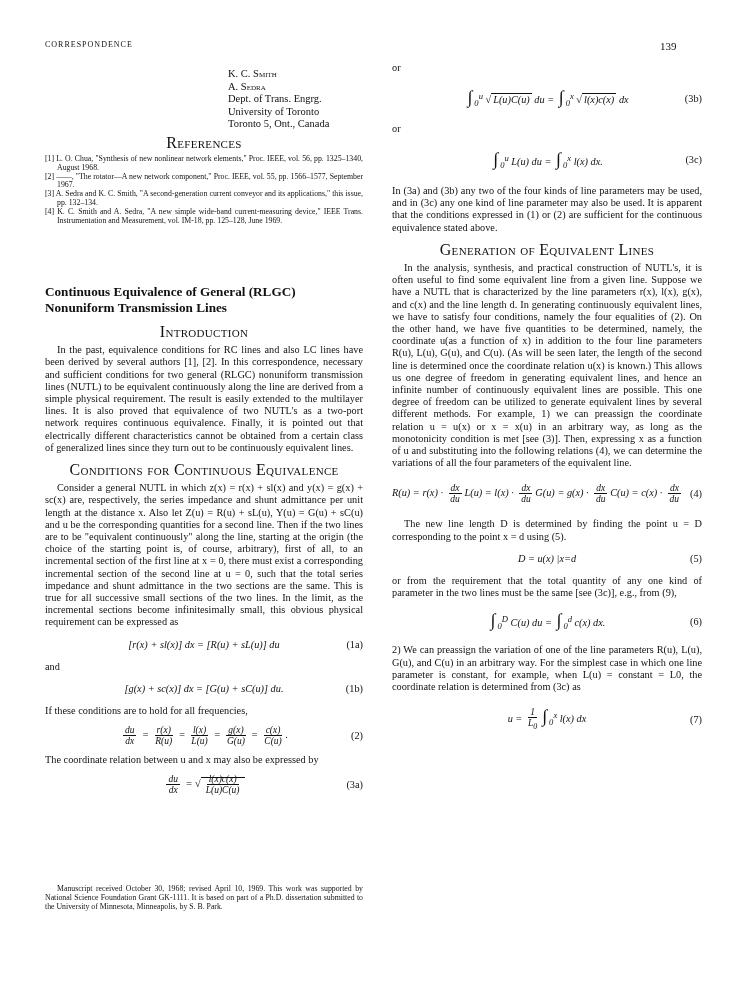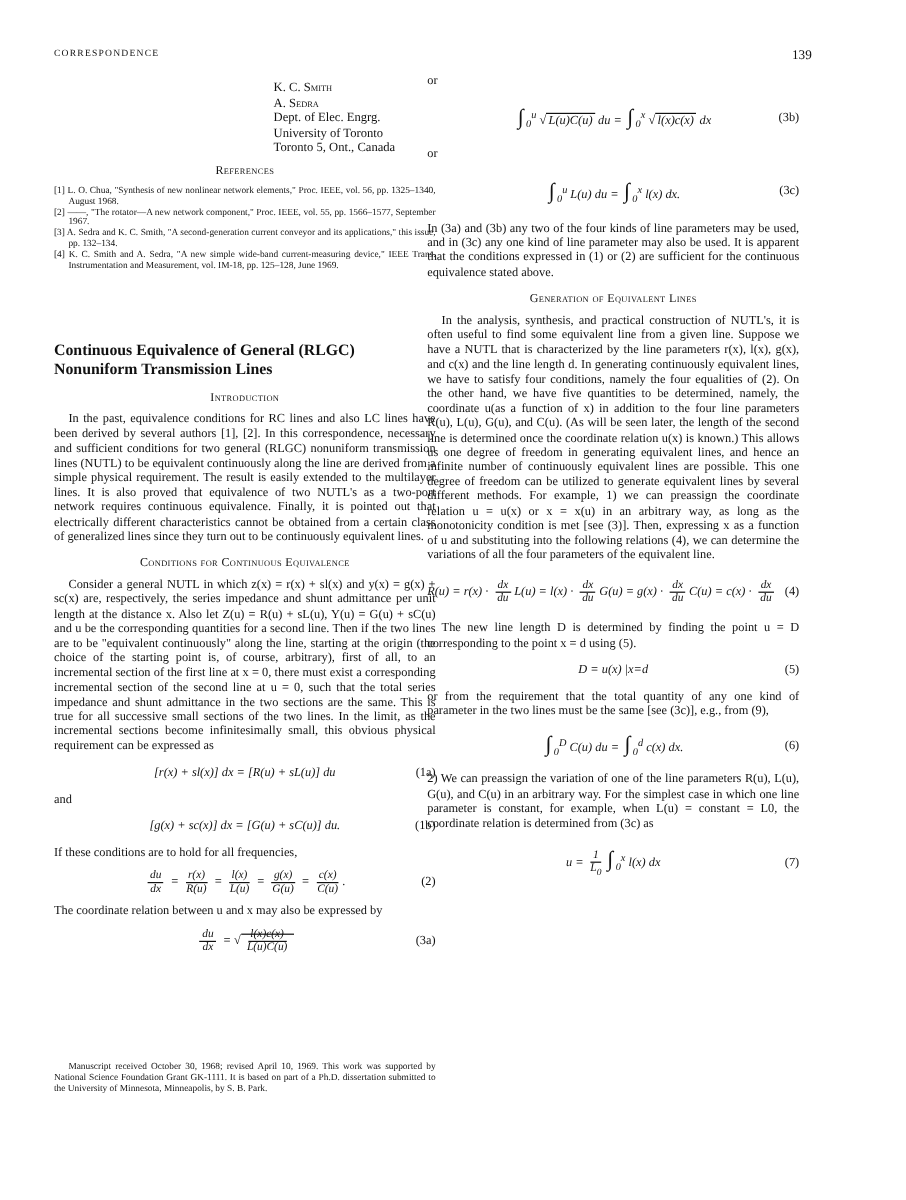--- a/index.html
+++ b/index.html
@@ -2,28 +2,28 @@
 <html><head>
 <meta charset="utf-8">
 <style>
   html,body{margin:0;padding:0;background:#fff;}
   body{width:755px;height:1000px;position:relative;overflow:hidden;color:#111;
        font-family:"Liberation Serif","DejaVu Serif",serif;}
   .hdr-left{position:absolute;left:45px;top:40px;font-size:8px;letter-spacing:1px;}
   .hdr-right{position:absolute;left:660px;top:40px;font-size:11px;}
   .col{position:absolute;top:62px;width:318px;font-size:10.3px;line-height:12.2px;text-align:justify;}
   .col.left{left:45px;}
-  .col.right{left:356px;width:310px;}
+  .col.right{left:392px;width:310px;}
   p{margin:0;}
   .indent{text-indent:12px;}
   i{font-style:italic;}
   .sc{font-variant:small-caps;}
   .sig{margin-left:183px;font-size:10.5px;line-height:12.5px;margin-top:6px;}
   .sig div{white-space:nowrap;}
-  .sect{text-align:center;font-variant:small-caps;font-size:10px;margin:10px 0 6px;letter-spacing:.3px;}
+  .sect{text-align:center;font-variant:small-caps;font-size:16px;margin:10px 0 6px;letter-spacing:.3px;}
   .refs{font-size:7.8px;line-height:8.9px;}
   .ref{padding-left:12px;text-indent:-12px;}
   .title{font-family:"Liberation Serif",serif;font-weight:bold;font-size:13.2px;line-height:16px;margin-top:58px;text-align:left;}
   .eq{display:flex;align-items:center;justify-content:center;position:relative;margin:8px 0;min-height:16px;}
   .eqnum{position:absolute;right:0;top:50%;transform:translateY(-50%);padding-left:40px;}
   .frac{display:inline-flex;flex-direction:column;align-items:center;vertical-align:middle;margin:0 3px;font-size:9.5px;line-height:10px;}
   .frac .num{border-bottom:1px solid #111;padding:0 2px;}
   .int{font-size:18px;line-height:18px;margin:0 2px;}
   .sqrt{border-top:1px solid #111;padding:0 2px;}
   .foot{position:absolute;left:45px;top:884px;width:318px;font-size:7.8px;line-height:9px;text-align:justify;text-indent:12px;}
@@ -33,21 +33,21 @@
 </head>
 <body>
 
 <div class="hdr-left">CORRESPONDENCE</div>
 <div class="hdr-right">139</div>
 
 <div class="col left">
   <div class="sig">
     <div class="sc">K. C. Smith</div>
     <div class="sc">A. Sedra</div>
-    <div>Dept. of Elec. Engrg.</div>
+    <div>Dept. of Trans. Engrg.</div>
     <div>University of Toronto</div>
     <div>Toronto 5, Ont., Canada</div>
   </div>
   <div class="sect" style="margin-top:6px">References</div>
   <div class="refs">
     <div class="ref">[1] L. O. Chua, "Synthesis of new nonlinear network elements," Proc. IEEE, vol. 56, pp. 1325–1340, August 1968.</div>
     <div class="ref">[2] ——, "The rotator—A new network component," Proc. IEEE, vol. 55, pp. 1566–1577, September 1967.</div>
     <div class="ref">[3] A. Sedra and K. C. Smith, "A second-generation current conveyor and its applications," this issue, pp. 132–134.</div>
     <div class="ref">[4] K. C. Smith and A. Sedra, "A new simple wide-band current-measuring device," IEEE Trans. Instrumentation and Measurement, vol. IM-18, pp. 125–128, June 1969.</div>
   </div>

